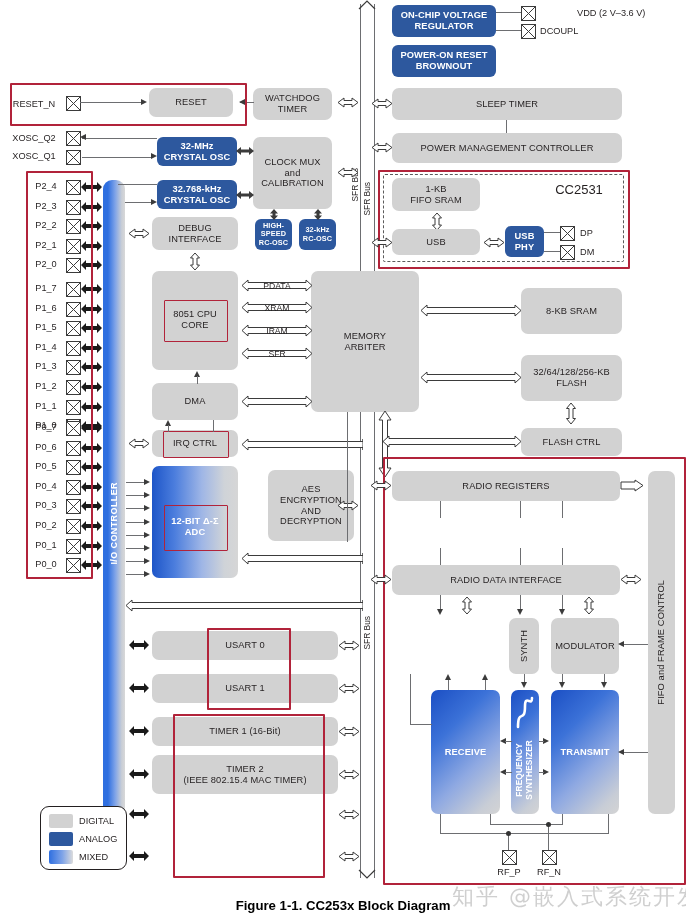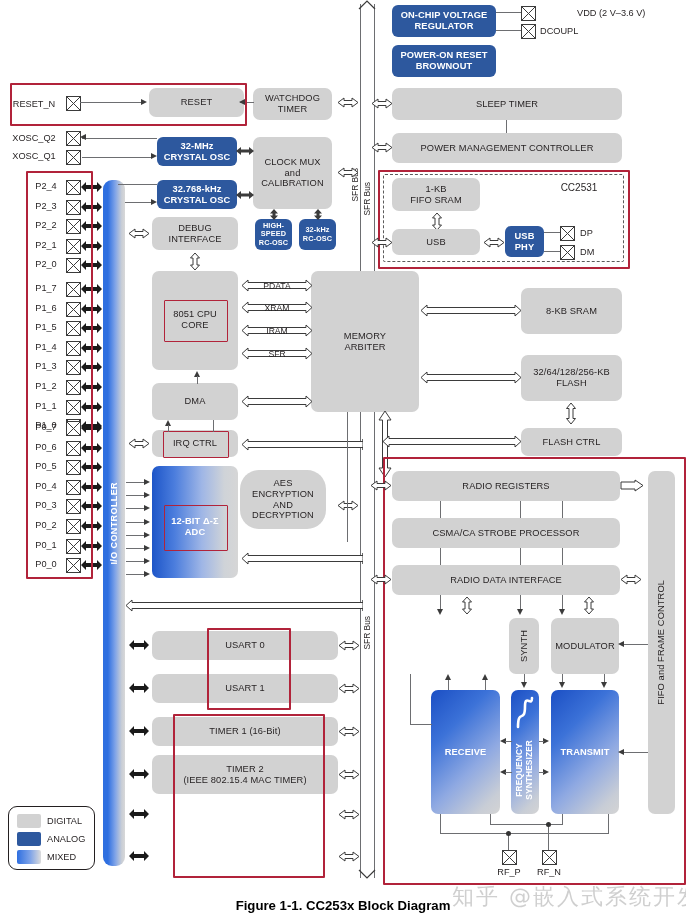--- a/index.html
+++ b/index.html
@@ -76,21 +76,21 @@
   .hl.thin{border-width:1.7px;}
   .dash{position:absolute;border:1.4px dashed #5b5b5b;border-radius:2px;}
 
   
   .buslbl{position:absolute;font-size:8.6px;color:#231f20;text-align:center;}
 
   
   .sfr{position:absolute;font-size:8.4px;color:#231f20;writing-mode:vertical-rl;transform:rotate(180deg);white-space:nowrap;}
 
   
-  #legend{position:absolute;border:1.6px solid #231f20;border-radius:9px;background:#fff;}
+  #legend{position:absolute;border:1.6px solid #231f20;border-radius:9px;background:#fff;margin-left:32px;}
   .lg-sw{position:absolute;width:24px;height:14px;border-radius:2px;}
   .lg-tx{position:absolute;font-size:9.2px;color:#231f20;}
 
   
   #caption{position:absolute;width:100%;text-align:center;font-size:13.2px;font-weight:bold;color:#000;}
 
   
   #wm{position:absolute;font-size:22px;color:rgba(130,130,130,.38);letter-spacing:2px;white-space:nowrap;font-family:"DejaVu Sans",sans-serif;}
 </style>
 </head>
@@ -112,21 +112,21 @@
       </svg>
   </div>
   <div class="sfr" style="left:350px;top:168px;">SFR Bus</div>
   <div class="sfr" style="left:362px;top:182px;">SFR Bus</div>
   <div class="sfr" style="left:362px;top:616px;">SFR Bus</div>
 
   <div class="pinlabel" style="left:6px;top:99px;width:56px;">RESET_N</div>
   <div class="pad" style="left:66px;top:96px;"></div>
   <div class="ln lnh" style="left:80px;top:102px;width:63px;"></div>
   <div class="ar ar-r" style="left:141px;top:99px;"></div>
-  <div class="blk" style="left:149px;top:88px;width:95px;height:29px;">
+  <div class="blk" style="left:149px;top:88px;width:84px;height:29px;">
       <span>RESET</span>
     </div>
 
   <div class="blk" style="left:253px;top:88px;width:79px;height:32px;white-space:pre-line;"><span>WATCHDOG
 TIMER</span></div>
   <div class="ln lnh" style="left:240px;top:102px;width:14px;"></div>
   <div class="ar ar-l" style="left:239px;top:99px;"></div>
   <div class="harrow" style="left:337px;top:95px;">
     <svg width="22" height="15" viewBox="0 0 22 15">
         <polygon points="7,3 1,7.5 7,12 7,9.5 15,9.5 15,12 21,7.5 15,3 15,5.5 7,5.5" fill="#fff" stroke="#3b3b3b" stroke-width="1"></polygon>
@@ -395,21 +395,21 @@
     <svg width="22" height="15" viewBox="0 0 22 15">
         <polygon points="7,3 1,7.5 7,12 7,9.5 15,9.5 15,12 21,7.5 15,3 15,5.5 7,5.5" fill="#fff" stroke="#3b3b3b" stroke-width="1"></polygon>
       </svg>
   </div>
 
   <div class="blk mixed" style="left:152px;top:466px;width:86px;height:112px;"></div>
   <div class="blk" style="left:164px;top:505px;width:62px;height:44px;background:transparent;color:#fff;font-weight:bold;white-space:pre-line;"><span>12-BIT Δ-Σ
 ADC</span></div>
   <div class="hl thin" style="left:164px;top:505px;width:62px;height:44px;"></div>
 
-  <div class="blk" style="left:240px;top:470px;width:86px;height:59px;white-space:pre-line;border-radius:19px;"><span>AES
+  <div class="blk" style="left:268px;top:470px;width:86px;height:71px;white-space:pre-line;"><span>AES
 ENCRYPTION
 AND
 DECRYPTION</span></div>
   <div class="harrow" style="left:337px;top:498px;">
     <svg width="22" height="15" viewBox="0 0 22 15">
         <polygon points="7,3 1,7.5 7,12 7,9.5 15,9.5 15,12 21,7.5 15,3 15,5.5 7,5.5" fill="#fff" stroke="#3b3b3b" stroke-width="1"></polygon>
       </svg>
   </div>
 
   <div class="blk" style="left:311px;top:271px;width:108px;height:141px;white-space:pre-line;"><span>MEMORY
@@ -504,21 +504,21 @@
       <span>POWER MANAGEMENT CONTROLLER</span>
     </div>
   <div class="harrow" style="left:371px;top:140px;">
     <svg width="22" height="15" viewBox="0 0 22 15">
         <polygon points="7,3 1,7.5 7,12 7,9.5 15,9.5 15,12 21,7.5 15,3 15,5.5 7,5.5" fill="#fff" stroke="#3b3b3b" stroke-width="1"></polygon>
       </svg>
   </div>
 
   <div class="hl" style="left:378px;top:170px;width:248px;height:95px;"></div>
   <div class="dash" style="left:383px;top:174px;width:239px;height:86px;"></div>
-  <div class="buslbl bold" style="left:548px;top:182px;width:62px;font-size:10px;font-weight:normal;">CC2531</div>
+  <div class="buslbl bold" style="left:548px;top:182px;width:62px;font-size:13px;font-weight:normal;">CC2531</div>
 
   <div class="blk" style="left:392px;top:178px;width:88px;height:33px;white-space:pre-line;"><span>1-KB
 FIFO SRAM</span></div>
   <div class="harrow" style="left:431px;top:212px;">
     <svg width="12" height="19" viewBox="0 0 12 19">
         <polygon points="6,1 1.5,6 4,6 4,13 1.5,13 6,18 10.5,13 8,13 8,6 10.5,6" fill="#fff" stroke="#3b3b3b" stroke-width="1"></polygon>
       </svg>
   </div>
   <div class="blk" style="left:392px;top:229px;width:88px;height:26px;">
       <span>USB</span>
@@ -581,23 +581,20 @@
     <svg width="22" height="15" viewBox="0 0 22 15">
         <polygon points="7,3 1,7.5 7,12 7,9.5 15,9.5 15,12 21,7.5 15,3 15,5.5 7,5.5" fill="#fff" stroke="#3b3b3b" stroke-width="1"></polygon>
       </svg>
   </div>
   <div class="harrow" style="left:620px;top:478px;">
     <svg width="24" height="15" viewBox="0 0 24 15">
         <polygon points="1,4 15,4 15,2 23,7.5 15,13 15,11 1,11" fill="#fff" stroke="#3b3b3b" stroke-width="1"></polygon>
       </svg>
   </div>
 
-  <div class="blk" style="left:392px;top:518px;width:228px;height:30px;">
-      <span>CSMA/CA STROBE PROCESSOR</span>
-    </div>
   <div class="blk" style="left:392px;top:565px;width:228px;height:30px;">
       <span>RADIO DATA INTERFACE</span>
     </div>
   <div class="harrow" style="left:370px;top:572px;">
     <svg width="22" height="15" viewBox="0 0 22 15">
         <polygon points="7,3 1,7.5 7,12 7,9.5 15,9.5 15,12 21,7.5 15,3 15,5.5 7,5.5" fill="#fff" stroke="#3b3b3b" stroke-width="1"></polygon>
       </svg>
   </div>
   <div class="harrow" style="left:620px;top:572px;">
     <svg width="22" height="15" viewBox="0 0 22 15">

